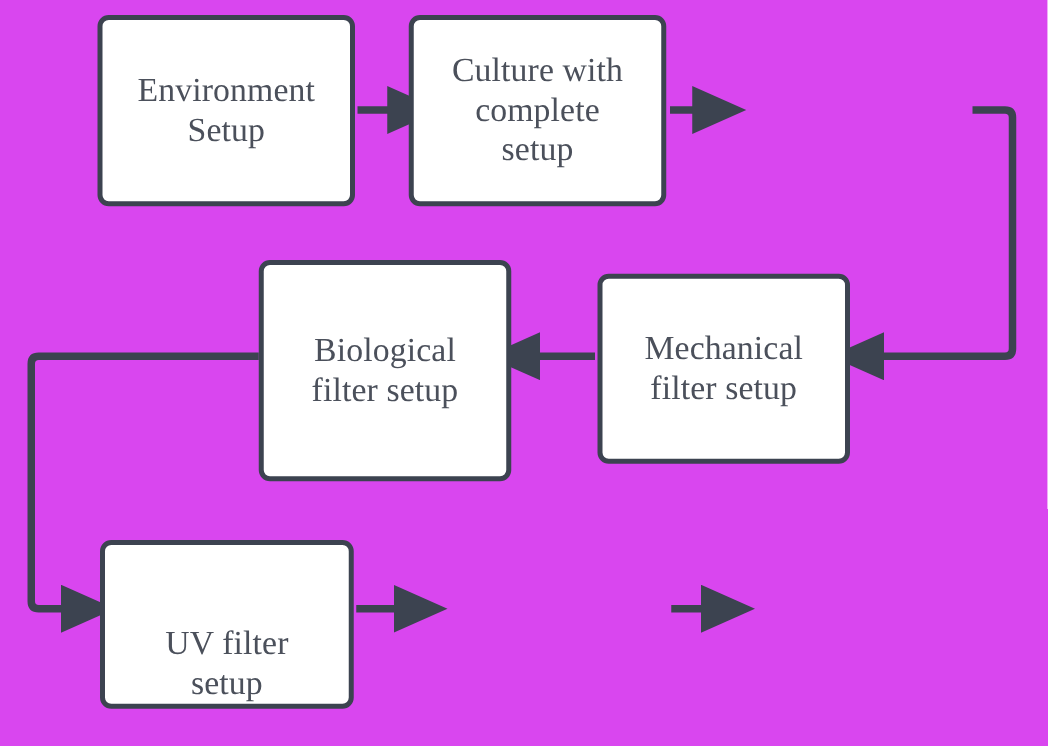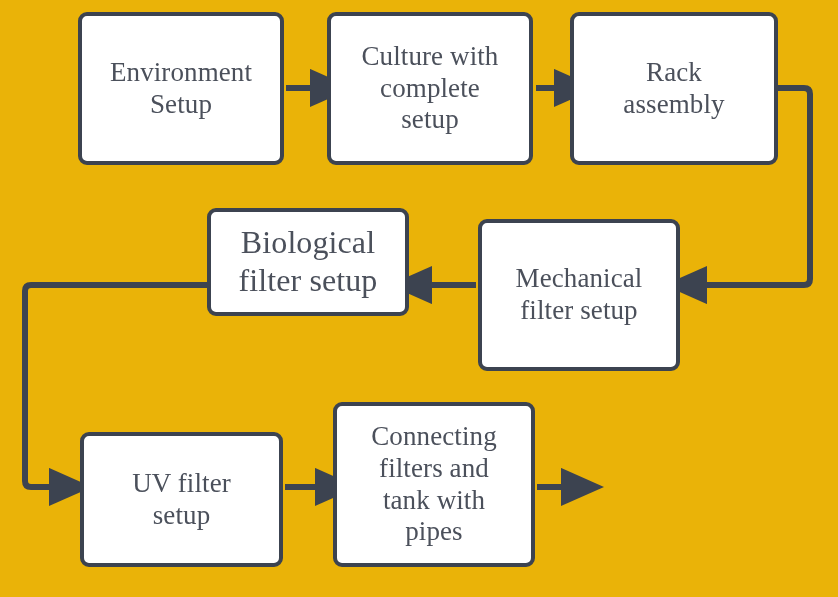--- a/index.html
+++ b/index.html
@@ -7,21 +7,21 @@
     padding: 0;
     background: #ffffff;
   }
   body {
     font-family: "Liberation Serif", "DejaVu Serif", serif;
   }
   #canvas {
     position: relative;
     width: 838px;
     height: 597px;
-    background: #eab308;
+    background: #d946ef;
     overflow: hidden;
   }
   #edges {
     position: absolute;
     left: 0;
     top: 0;
     width: 838px;
     height: 597px;
     pointer-events: none;
   }
@@ -45,25 +45,25 @@
     white-space: pre-line;
     letter-spacing: 0.1px;
   }
 
   
   #n-environment-setup      { left: 78px;  top: 12px;  width: 206px; height: 153px; font-size: 27px; }
   #n-culture-tank-setup     { left: 327px; top: 12px;  width: 206px; height: 153px; font-size: 27px; }
   #n-rack-assembly          { left: 570px; top: 12px;  width: 208px; height: 153px; font-size: 27px; }
 
   
-  #n-biological-filter      { left: 207px; top: 208px; width: 202px; height: 108px; font-size: 32px; }
+  #n-biological-filter      { left: 207px; top: 208px; width: 202px; height: 177px; font-size: 27px; }
   #n-mechanical-filter      { left: 478px; top: 208px; width: 202px; height: 152px; font-size: 27px; margin-top: 11px; }
 
   
-  #n-uv-filter-setup        { left: 80px;  top: 432px; width: 203px; height: 135px; font-size: 27px; }
+  #n-uv-filter-setup        { left: 80px;  top: 432px; width: 203px; height: 135px; font-size: 27px; align-items: flex-end; }
   #n-connecting-pipes       { left: 333px; top: 402px; width: 202px; height: 165px; font-size: 27px; }
   #n-feed-delivery-system   { left: 578px; top: 384px; width: 212px; height: 198px; font-size: 27px; }
 </style>
 </head>
 <body>
 
 <div id="canvas">
 
   <svg id="edges" viewBox="0 0 838 597" width="838" height="597" xmlns="http://www.w3.org/2000/svg">
     <defs>
@@ -105,41 +105,31 @@
     <span class="node-label">Environment
 Setup</span>
   </div>
 
   <div class="node" id="n-culture-tank-setup">
     <span class="node-label">Culture with
 complete
 setup</span>
   </div>
 
-  <div class="node" id="n-rack-assembly">
-    <span class="node-label">Rack
-assembly</span>
-  </div>
 
   <div class="node" id="n-biological-filter">
     <span class="node-label">Biological
 filter setup</span>
   </div>
 
   <div class="node" id="n-mechanical-filter">
     <span class="node-label">Mechanical
 filter setup</span>
   </div>
 
   <div class="node" id="n-uv-filter-setup">
     <span class="node-label">UV filter
 setup</span>
   </div>
 
-  <div class="node" id="n-connecting-pipes">
-    <span class="node-label">Connecting
-filters and
-tank with
-pipes</span>
-  </div>
 
 
 </div>
 
 </body></html>

